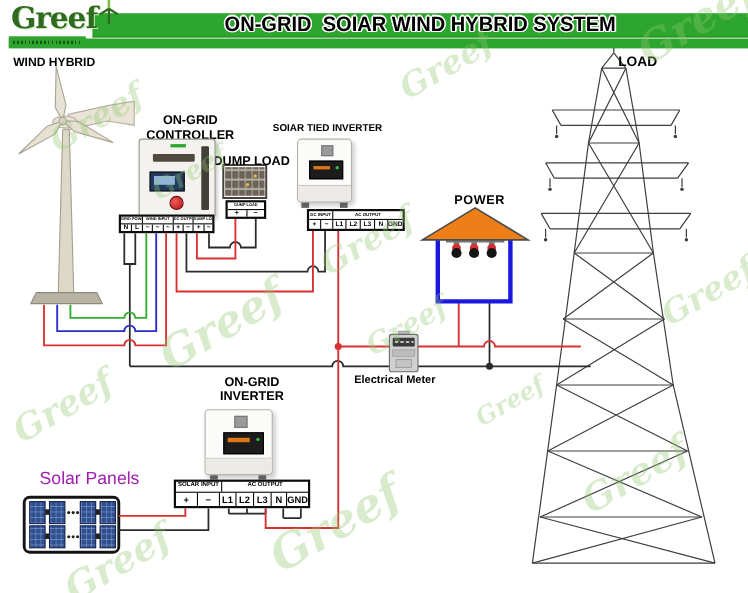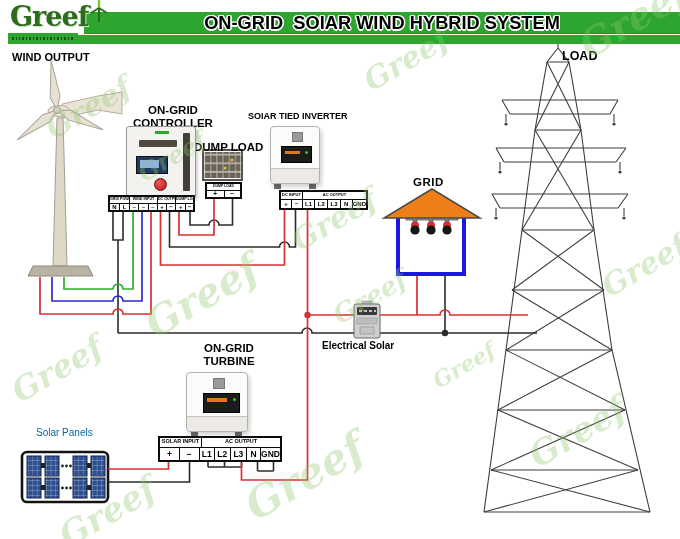--- a/index.html
+++ b/index.html
@@ -26,21 +26,21 @@
   
   .lbl{position:absolute;color:#000;font-weight:bold;z-index:3;}
   .lbl-wind{left:12px;top:51px;font-size:11px;}
   .lbl-grid{left:562px;top:49px;font-size:12.5px;}
   .lbl-ctrl{left:126px;top:104px;width:94px;text-align:center;font-size:11.5px;line-height:13px;}
   .lbl-dump{left:194px;top:141px;font-size:11.5px;}
   .lbl-gti{left:248px;top:111px;font-size:9px;}
   .lbl-load{left:413px;top:176px;font-size:11.5px;letter-spacing:.5px;}
   .lbl-meter{left:322px;top:340px;font-size:10px;}
   .lbl-ogi{left:185px;top:342px;width:88px;text-align:center;font-size:11.5px;line-height:13px;}
-  .lbl-solar{left:36px;top:427px;font-size:10px;font-weight:normal;color:#0369a1;}
+  .lbl-solar{left:36px;top:427px;font-size:16px;font-weight:normal;color:#a21caf;}
 
   
   .device{position:absolute;z-index:3;box-sizing:border-box;}
   .controller{left:126px;top:126px;width:70px;height:72px;background:#f4f2ee;
         border:1px solid #9a968e;border-radius:3px;box-shadow:2px 2px 3px rgba(0,0,0,.18);}
   .c-logo{position:absolute;left:28px;top:4px;width:14px;height:3px;background:#2ea52e;}
   .c-slot{position:absolute;left:12px;top:13px;width:38px;height:7px;background:#50493f;border-radius:1px;}
   .c-lcd{position:absolute;left:9px;top:29px;width:30px;height:16px;background:#223a5e;border:1px solid #101010;}
   .c-lcd-in{position:absolute;left:3px;top:3px;width:19px;height:8px;background:#8fb3d9;}
   .c-btn{position:absolute;left:27px;top:51px;width:11px;height:11px;border-radius:50%;
@@ -235,33 +235,33 @@
   <div class="band2"></div>
   <div class="main-title">ON-GRID  SOIAR WIND HYBRID SYSTEM</div>
   <div class="logo">Greef</div>
   <svg class="logo-turbine" width="22" height="26">
     <path d="M11,24 V10" stroke="#2f6b1f" stroke-width="2"></path>
     <path d="M11,10 L11,1" stroke="#7dc242" stroke-width="2.4"></path>
     <path d="M11,10 L3,15 M11,10 L19,15" stroke="#2f6b1f" stroke-width="2"></path>
   </svg>
   <div class="tagline"></div>
 
-  <div class="lbl lbl-wind">WIND OUTPUT</div>
+  <div class="lbl lbl-wind">WIND HYBRID</div>
   <div class="lbl lbl-grid">LOAD</div>
   <div class="lbl lbl-ctrl">
     <div>ON-GRID</div>
     <div>CONTROLLER</div>
   </div>
   <div class="lbl lbl-dump">DUMP LOAD</div>
   <div class="lbl lbl-gti">SOIAR TIED INVERTER</div>
-  <div class="lbl lbl-load">GRID</div>
-  <div class="lbl lbl-meter">Electrical Solar</div>
+  <div class="lbl lbl-load">POWER</div>
+  <div class="lbl lbl-meter">Electrical Meter</div>
   <div class="lbl lbl-ogi">
     <div>ON-GRID</div>
-    <div>TURBINE</div>
+    <div>INVERTER</div>
   </div>
   <div class="lbl lbl-solar">Solar Panels</div>
 
   <div class="device controller">
     <div class="c-logo"></div>
     <div class="c-slot"></div>
     <div class="c-lcd">
       <div class="c-lcd-in"></div>
     </div>
     <div class="c-btn"></div>

